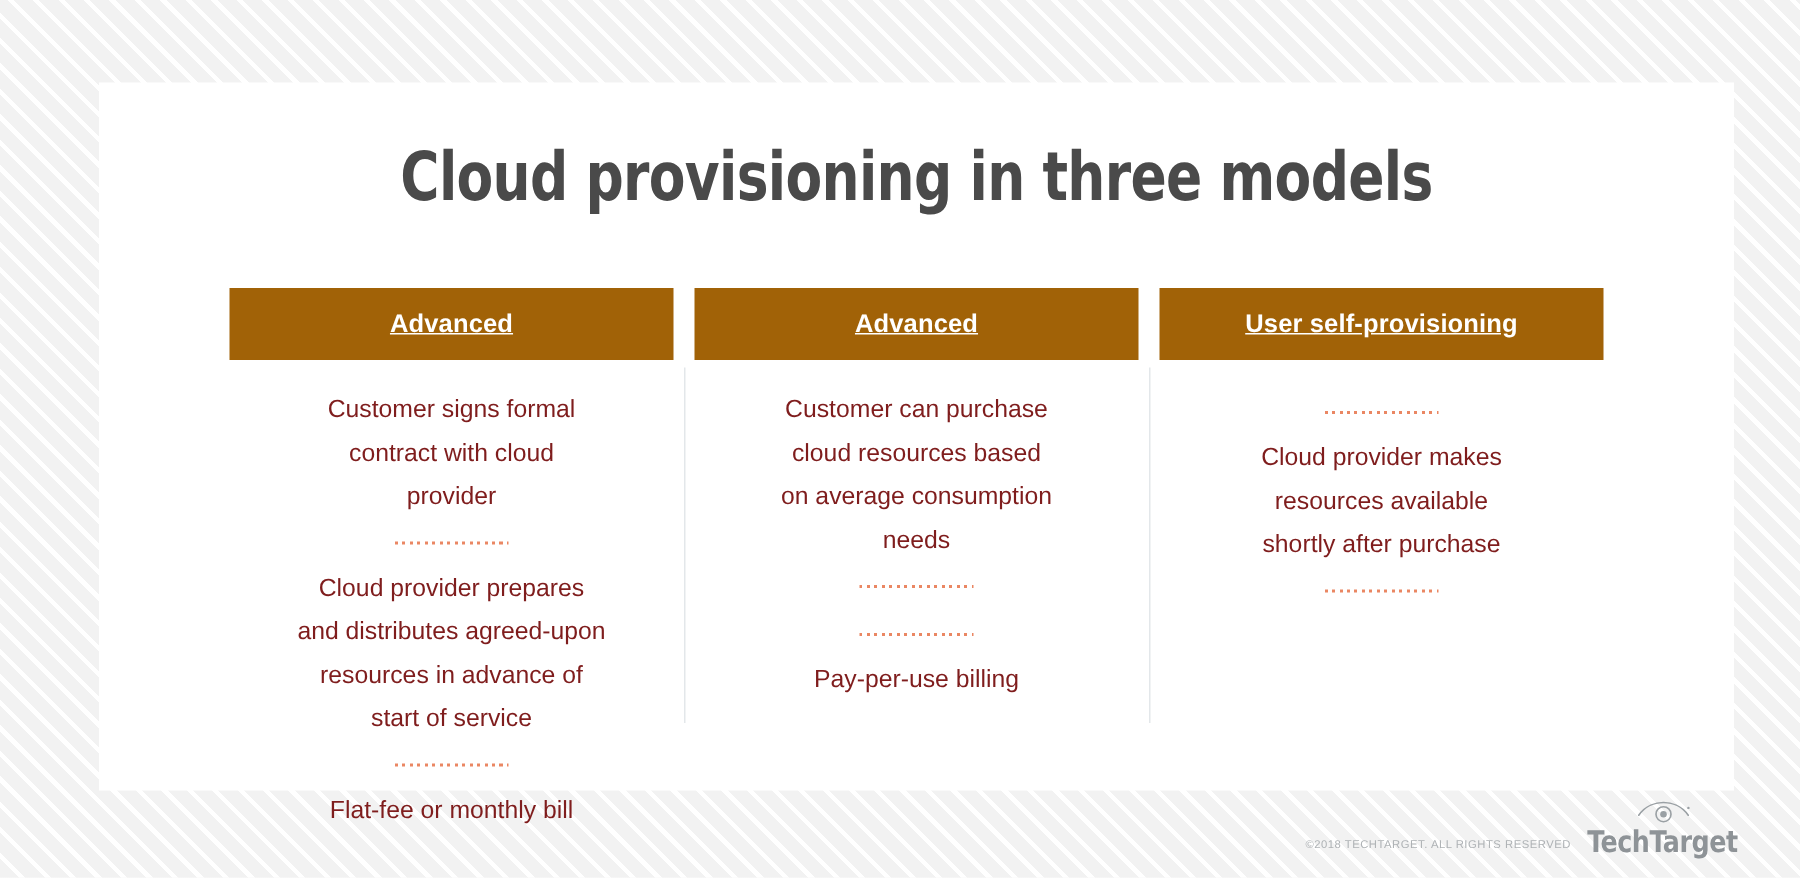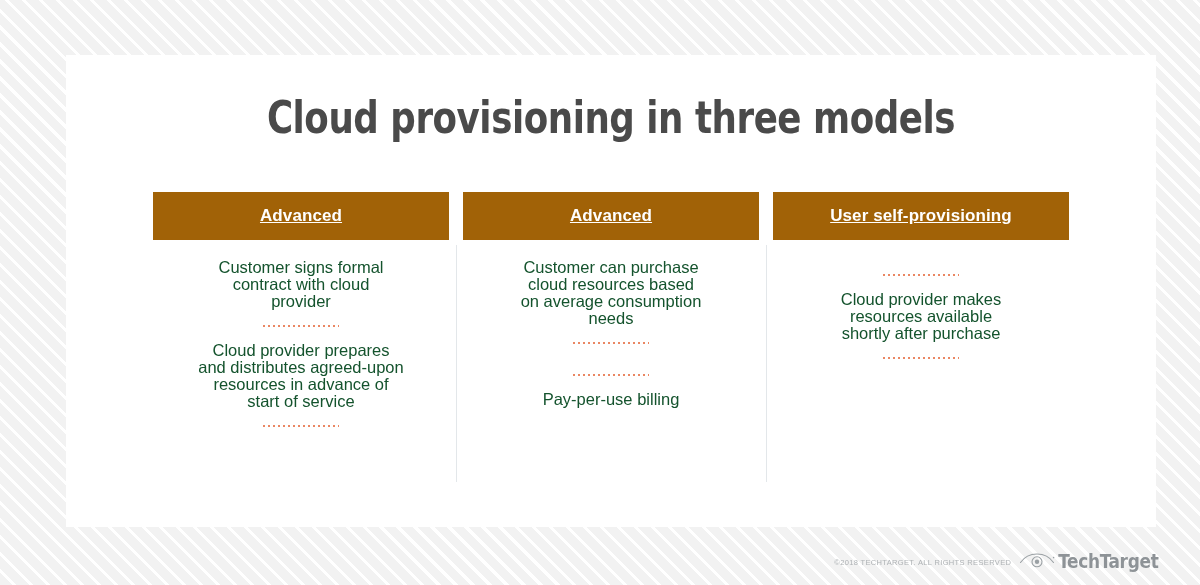--- a/index.html
+++ b/index.html
@@ -100,22 +100,22 @@
   .col-body {
     width: 100%;
     padding-top: 19px;
     display: flex;
     flex-direction: column;
     align-items: center;
   }
 
   .item {
     font-size: 16.5px;
-    line-height: 17px;
-    color: #14532d;
+    line-height: 29px;
+    color: #7f1d1d;
     text-align: center;
     white-space: pre-line;
     padding: 0 4px;
   }
 
   .dotted-sep {
     width: 76px;
     height: 10px;
     margin: 11px 0 11px 0;
     background-image: repeating-linear-gradient(
@@ -145,20 +145,21 @@
     font-size: 7.5px;
     letter-spacing: 0.35px;
     color: #aeb2b5;
     font-family: "Liberation Sans", sans-serif;
     padding-bottom: 4px;
     white-space: nowrap;
   }
 
   .logo {
     display: flex;
+    flex-direction: column;
     align-items: center;
     line-height: 1;
   }
 
   .logo-eye {
     display: block;
     margin-bottom: -2px;
   }
 
   .logo-text {
@@ -186,20 +187,21 @@
         <div class="col-body">
           <div class="item">Customer signs formal
 contract with cloud
 provider</div>
           <div class="dotted-sep"></div>
           <div class="item">Cloud provider prepares
 and distributes agreed-upon
 resources in advance of
 start of service</div>
           <div class="dotted-sep"></div>
+          <div class="item">Flat-fee or monthly bill</div>
         </div>
       </div>
 
       <div class="col">
         <div class="col-header">Advanced</div>
         <div class="col-body">
           <div class="item">Customer can purchase
 cloud resources based
 on average consumption
 needs</div>

